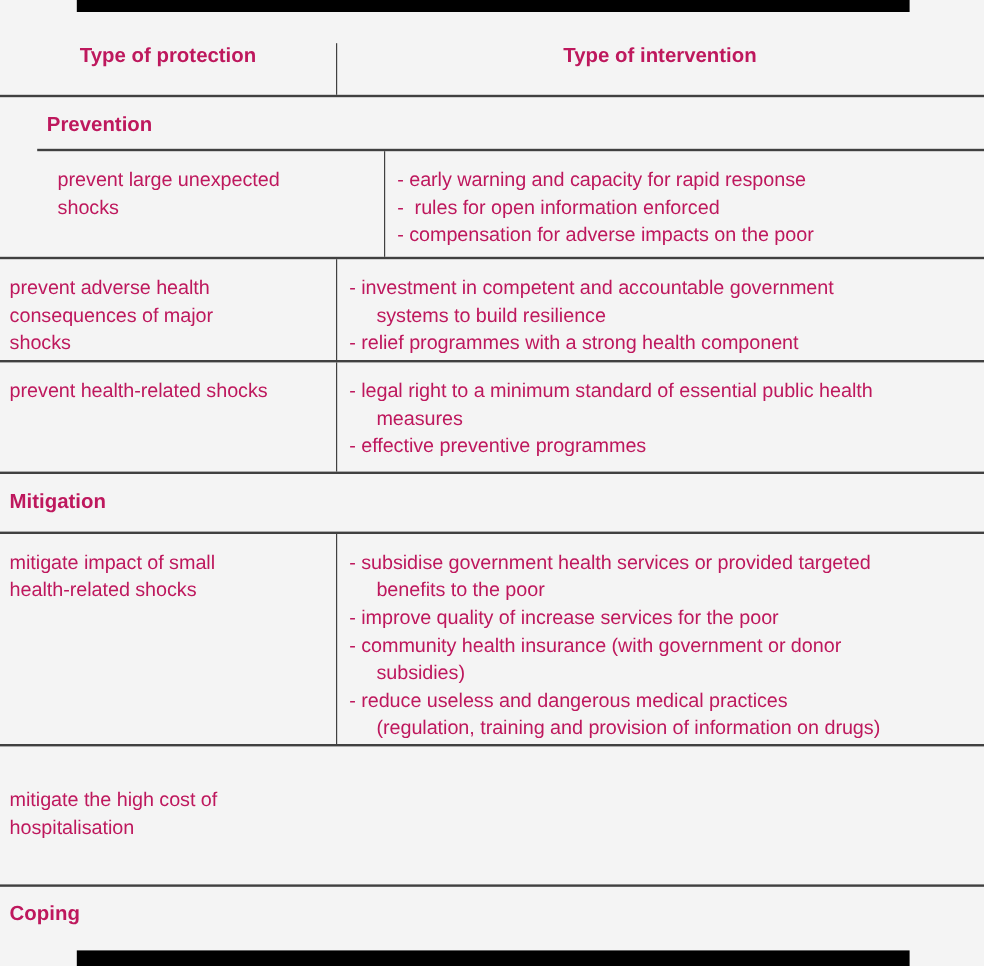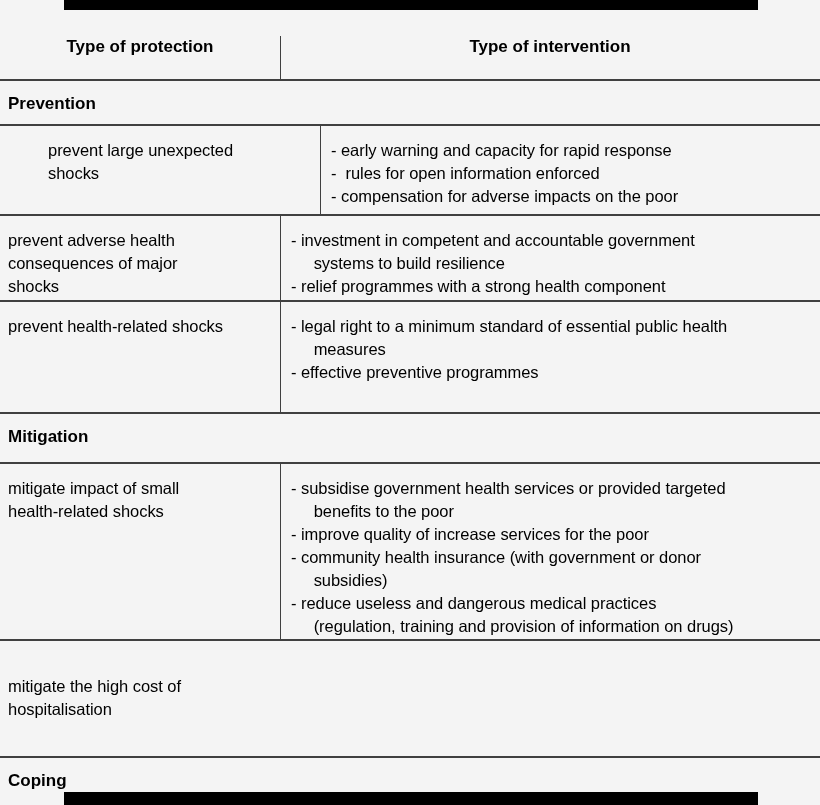--- a/index.html
+++ b/index.html
@@ -1,35 +1,35 @@
 <!DOCTYPE html>
 <html><head>
 <meta charset="utf-8">
 <style>
   html,body{margin:0;padding:0;}
   .page{
     position:relative;
     width:820px;height:805px;
     background:#f4f4f4;
     font-family:"Liberation Sans","DejaVu Sans",sans-serif;
-    color:#000000;
+    color:#be185d;
     overflow:hidden;
   }
   .bar{position:absolute;left:64px;width:694px;background:#000;}
   .bar.top{top:0;height:10px;}
   .bar.bottom{top:792px;height:13px;}
   .table{position:absolute;top:10px;left:0;width:820px;}
   .row{box-sizing:border-box;border-bottom:2px solid #404040;position:relative;}
   .r-header{height:71px;display:flex;}
-  .r-sec-prevention{height:45px;}
+  .r-sec-prevention{height:45px;margin-left:31px;}
   .r-sec-mitigation{height:50px;}
   .r-sec-coping{height:55px;border-bottom:none;}
   .r-d1{height:90px;padding-left:40px;}
   .r-d2{height:86px;}
-  .r-d3{height:112px;}
+  .r-d3{height:93px;}
   .r-d4{height:177px;}
   .r-d5{height:96px;margin-top:21px;}
   .hcell{
     font-weight:bold;font-size:17px;
     text-align:center;padding-top:27px;
     box-sizing:border-box;
   }
   .hcell.left{width:280px;}
   .hcell.right{flex:1;}
   .header-divider{

